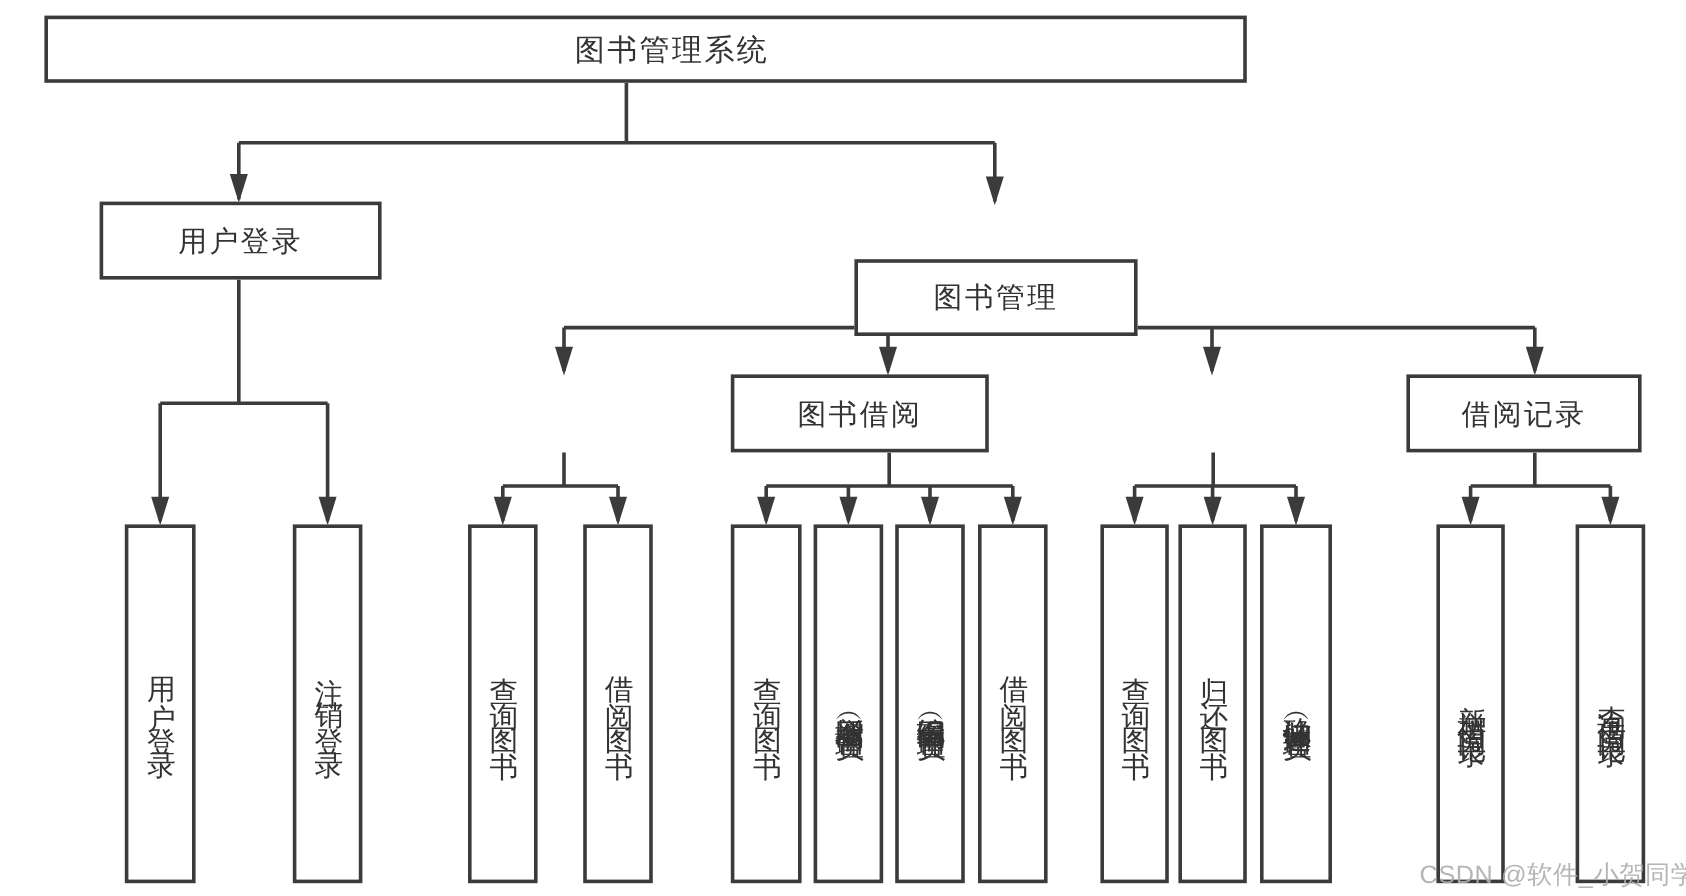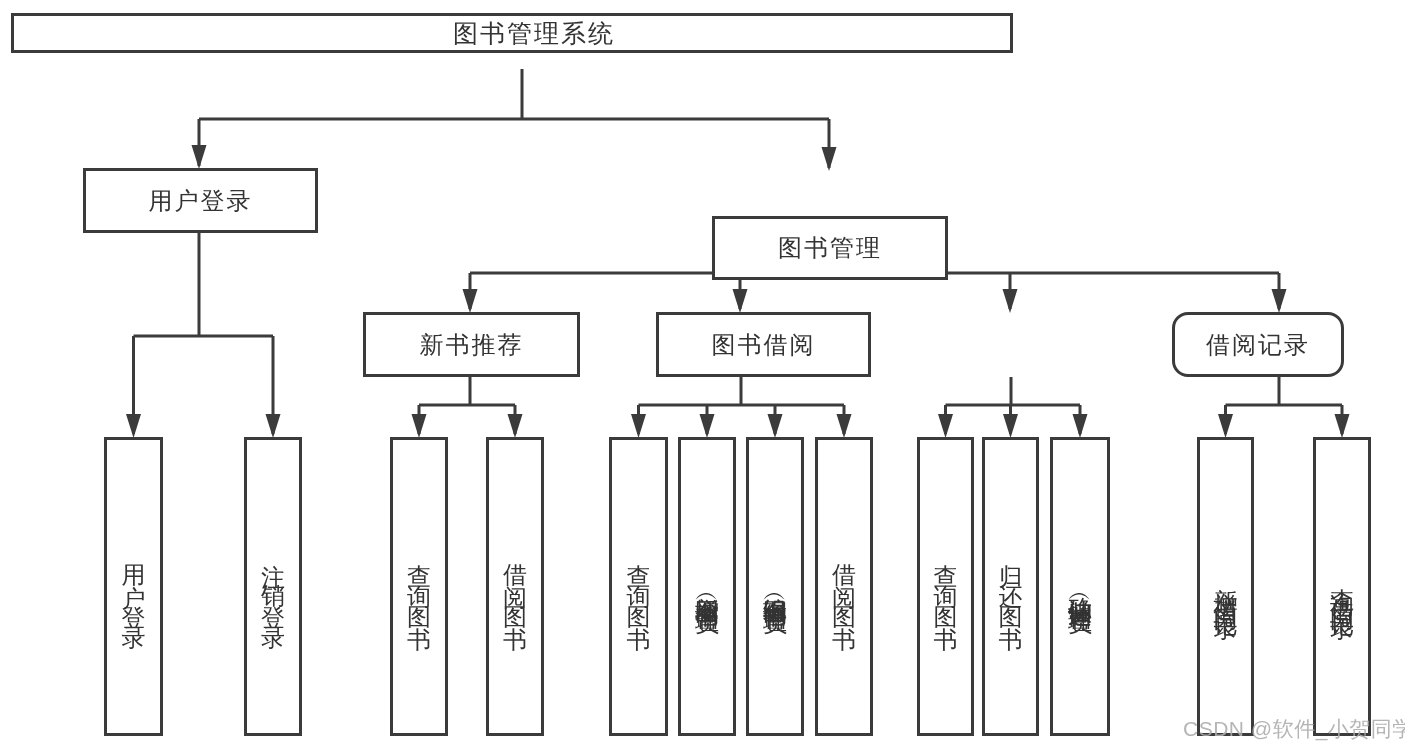--- a/index.html
+++ b/index.html
@@ -104,38 +104,35 @@
 
       <polygon points="938,414 953,414 945.5,438"></polygon>
       <polygon points="1003,414 1018,414 1010.5,438"></polygon>
       <polygon points="1072.5,414 1087.5,414 1080,438"></polygon>
 
       <polygon points="1218,414 1233,414 1225.5,438"></polygon>
       <polygon points="1334.5,414 1349.5,414 1342,438"></polygon>
     </g>
   </svg>
 
-  <div class="node h root" style="left:11px; top:13px; width:1002px; height:40px;padding-left:44px;">
+  <div class="node h root" style="left:37px; top:13px; width:1002px; height:56px;padding-left:44px;">
     <span class="lbl">图书管理系统</span>
   </div>
 
   <div class="node h" style="left:83px; top:168px; width:235px; height:65px;">
     <span class="lbl">用户登录</span>
   </div>
   <div class="node h" style="left:712px; top:169px; width:236px; height:64px;margin-top:47px;">
     <span class="lbl">图书管理</span>
   </div>
 
-  <div class="node h" style="left:363px; top:312px; width:217px; height:65px;">
-    <span class="lbl">新书推荐</span>
-  </div>
-  <div class="node h" style="left:656px; top:312px; width:215px; height:65px;">
+  <div class="node h" style="left:609px; top:312px; width:215px; height:65px;">
     <span class="lbl">图书借阅</span>
   </div>
-  <div class="node h" style="left:1172px; top:312px; width:172px; height:65px;border-radius:16px;">
+  <div class="node h" style="left:1172px; top:312px; width:196px; height:65px;">
     <span class="lbl">借阅记录</span>
   </div>
 
   <div class="node v" style="left:104px; top:437px; width:59px; height:299px;">
     <span class="lbl vtext" style="letter-spacing: 21px;">用户登录</span>
   </div>
   <div class="node v" style="left:244px; top:437px; width:58px; height:299px;">
     <span class="lbl vtext" style="letter-spacing: 21px;">注销登录</span>
   </div>
 

